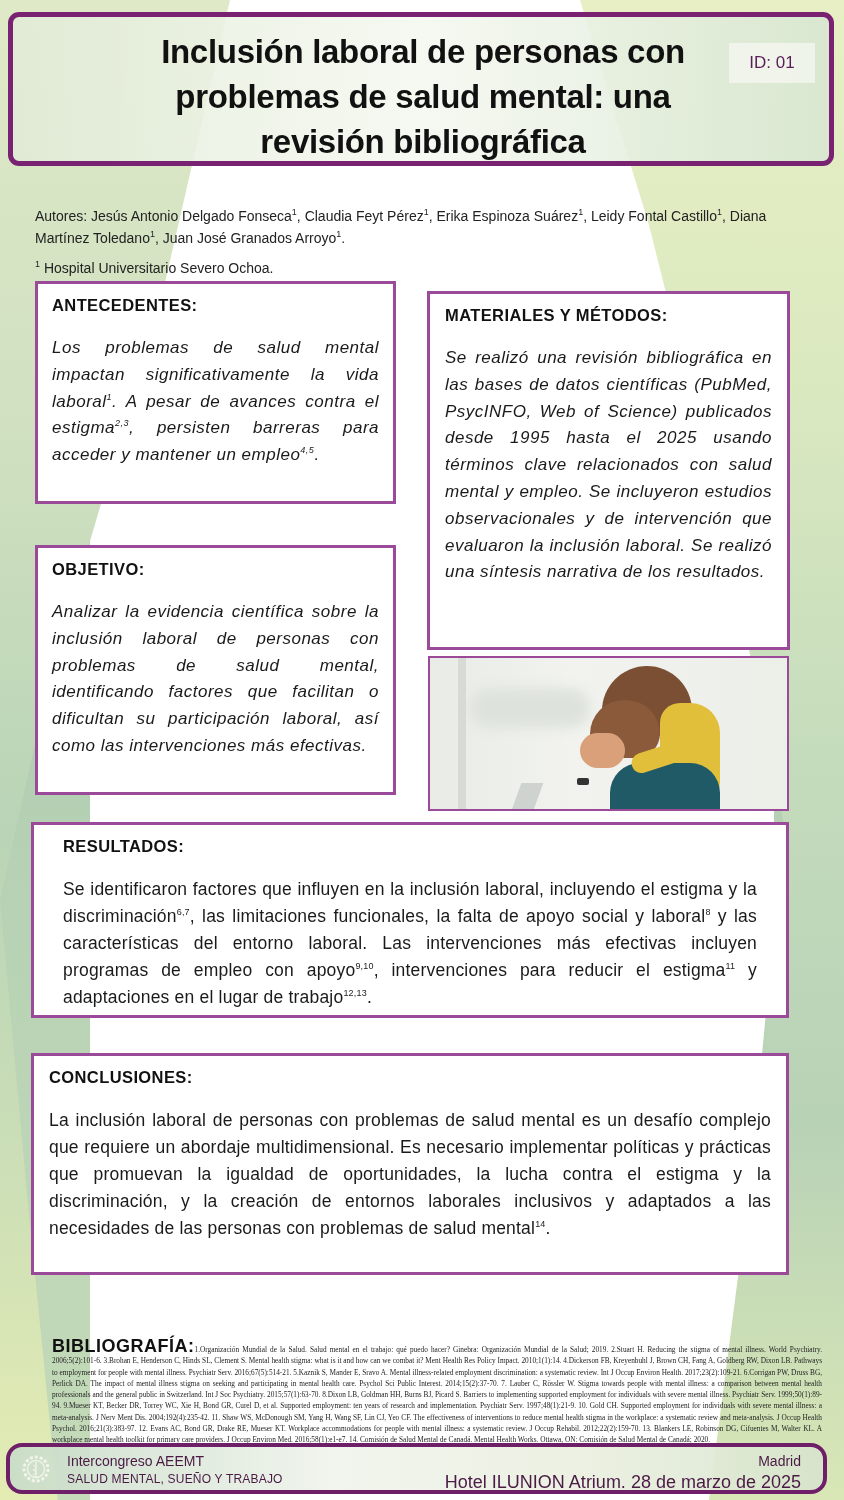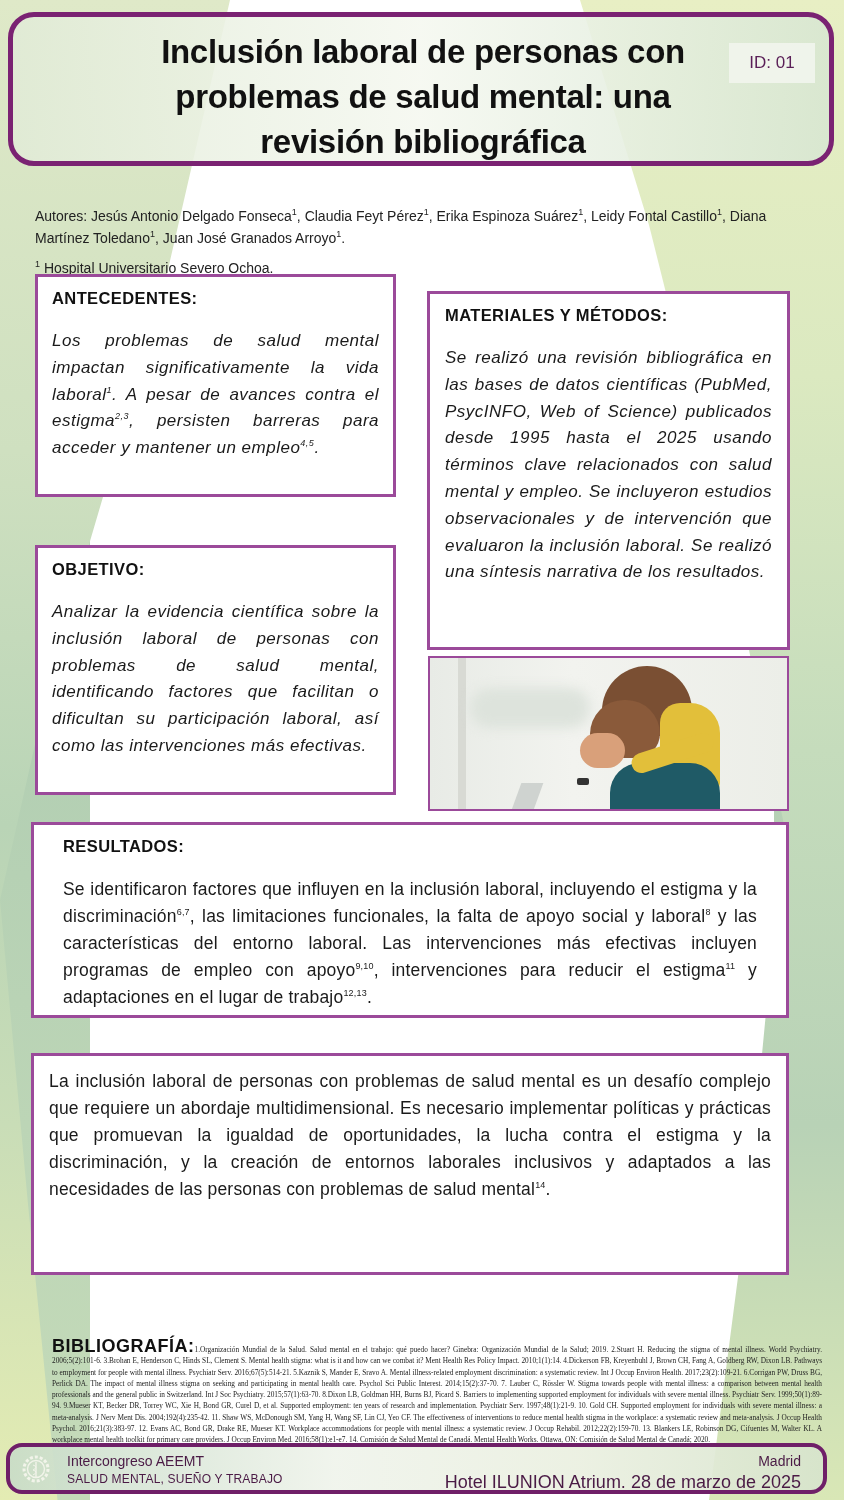--- a/index.html
+++ b/index.html
@@ -29,21 +29,21 @@
   }
   .bg .right-2 {
     right: 0; top: 0; width: 70px; height: 1500px;
     background: linear-gradient(180deg, #c6dbbd 0%, #b4cfb4 50%, #c8dcb8 100%);
   }
 
   .content { position: relative; z-index: 1; }
 
   .title-box {
     position: absolute; left: 8px; top: 12px; width: 826px; height: 154px;
-    border: 5px solid #7a2272; border-radius: 26px;
+    border: 5px solid #7a2272; border-radius: 11px;
     background: linear-gradient(90deg, rgba(225,235,215,0.85) 0%, rgba(245,248,240,0.9) 50%, rgba(215,230,210,0.85) 100%);
     padding-left: 28px;
   }
   .title-box .title {
     position: absolute; left: 100px; top: 12px; width: 620px;
     text-align: center; font-family: "Liberation Sans", sans-serif;
     font-weight: 700; font-size: 33px; line-height: 45px; color: #111;
     letter-spacing: -0.3px;
   }
   .title-box .id-badge {
@@ -69,21 +69,21 @@
     font-weight: 700; font-size: 16.5px; letter-spacing: 0.4px; color: #111;
     margin-bottom: 20px;
   }
   .box .body {
     font-size: 17px; line-height: 26.8px; text-align: justify; color: #1a1a1a;
     letter-spacing: 0.5px;
   }
   .box.narrow .body { text-align-last: left; font-style: italic; }
   .box.wide .body { font-size: 17.5px; line-height: 27px; letter-spacing: 0.2px; }
 
-  .b-antecedentes { left: 35px; top: 274px; width: 361px; height: 223px; padding: 12px 14px; }
+  .b-antecedentes { left: 35px; top: 281px; width: 361px; height: 223px; padding: 12px 14px; }
   .b-objetivo { left: 35px; top: 545px; width: 361px; height: 250px; padding: 12px 14px; }
   .b-metodos { left: 427px; top: 291px; width: 363px; height: 359px; padding: 12px 15px; }
   .b-resultados { left: 31px; top: 822px; width: 758px; height: 196px; padding: 12px 29px; }
   .b-conclusiones { left: 31px; top: 1053px; width: 758px; height: 222px; padding: 12px 15px; }
 
   .photo {
     position: absolute; left: 428px; top: 656px; width: 361px; height: 155px;
     border: 2px solid #9b4a9a; overflow: hidden;
     background: linear-gradient(90deg, #e8ebe6 0%, #f2f3ef 40%, #eceee8 100%);
   }
@@ -172,20 +172,21 @@
     <div class="watch"></div>
     <div class="laptop"></div>
   </figure>
 
   <section class="box wide b-resultados">
     <h2 class="heading">RESULTADOS:</h2>
     <p class="body"><span>Se identificaron factores que influyen en la inclusión laboral, incluyendo el estigma y la discriminación</span><sup>6,7</sup><span>, las limitaciones funcionales, la falta de apoyo social y laboral</span><sup>8</sup><span> y las características del entorno laboral. Las intervenciones más efectivas incluyen programas de empleo con apoyo</span><sup>9,10</sup><span>, intervenciones para reducir el estigma</span><sup>11</sup><span> y adaptaciones en el lugar de trabajo</span><sup>12,13</sup><span>.</span></p>
   </section>
 
   <section class="box wide b-conclusiones">
+    <h2 class="heading">CONCLUSIONES:</h2>
     <p class="body"><span>La inclusión laboral de personas con problemas de salud mental es un desafío complejo que requiere un abordaje multidimensional. Es necesario implementar políticas y prácticas que promuevan la igualdad de oportunidades, la lucha contra el estigma y la discriminación, y la creación de entornos laborales inclusivos y adaptados a las necesidades de las personas con problemas de salud mental</span><sup>14</sup><span>.</span></p>
   </section>
 
   <section class="biblio">
     <span class="biblio-heading">BIBLIOGRAFÍA:</span><span>1.Organización Mundial de la Salud. Salud mental en el trabajo: qué puedo hacer? Ginebra: Organización Mundial de la Salud; 2019. 2.Stuart H. Reducing the stigma of mental illness. World Psychiatry. 2006;5(2):101-6. 3.Brohan E, Henderson C, Hinds SL, Clement S. Mental health stigma: what is it and how can we combat it? Ment Health Res Policy Impact. 2010;1(1):14. 4.Dickerson FB, Kreyenbuhl J, Brown CH, Fang A, Goldberg RW, Dixon LB. Pathways to employment for people with mental illness. Psychiatr Serv. 2016;67(5):514-21. 5.Kaznik S, Mander E, Sravo A. Mental illness-related employment discrimination: a systematic review. Int J Occup Environ Health. 2017;23(2):109-21. 6.Corrigan PW, Druss BG, Perlick DA. The impact of mental illness stigma on seeking and participating in mental health care. Psychol Sci Public Interest. 2014;15(2):37-70. 7. Lauber C, Rössler W. Stigma towards people with mental illness: a comparison between mental health professionals and the general public in Switzerland. Int J Soc Psychiatry. 2015;57(1):63-70. 8.Dixon LB, Goldman HH, Burns BJ, Picard S. Barriers to implementing supported employment for individuals with severe mental illness. Psychiatr Serv. 1999;50(1):89-94. 9.Mueser KT, Becker DR, Torrey WC, Xie H, Bond GR, Curel D, et al. Supported employment: ten years of research and implementation. Psychiatr Serv. 1997;48(1):21-9. 10. Gold CH. Supported employment for individuals with severe mental illness: a meta-analysis. J Nerv Ment Dis. 2004;192(4):235-42. 11. Shaw WS, McDonough SM, Yang H, Wang SF, Lin CJ, Yeo CF. The effectiveness of interventions to reduce mental health stigma in the workplace: a systematic review and meta-analysis. J Occup Health Psychol. 2016;21(3):383-97. 12. Evans AC, Bond GR, Drake RE, Mueser KT. Workplace accommodations for people with mental illness: a systematic review. J Occup Rehabil. 2012;22(2):159-70. 13. Blankers LE, Robinson DG, Cifuentes M, Walter KL. A workplace mental health toolkit for primary care providers. J Occup Environ Med. 2016;58(1):e1-e7. 14. Comisión de Salud Mental de Canadá. Mental Health Works. Ottawa, ON: Comisión de Salud Mental de Canadá; 2020.</span>
   </section>
 
   <footer class="footer">
     <svg class="logo" viewBox="0 0 32 32">
       <circle cx="16" cy="16" r="12" fill="none" stroke="#f2f4ea" stroke-width="3" stroke-dasharray="3 2"></circle>

